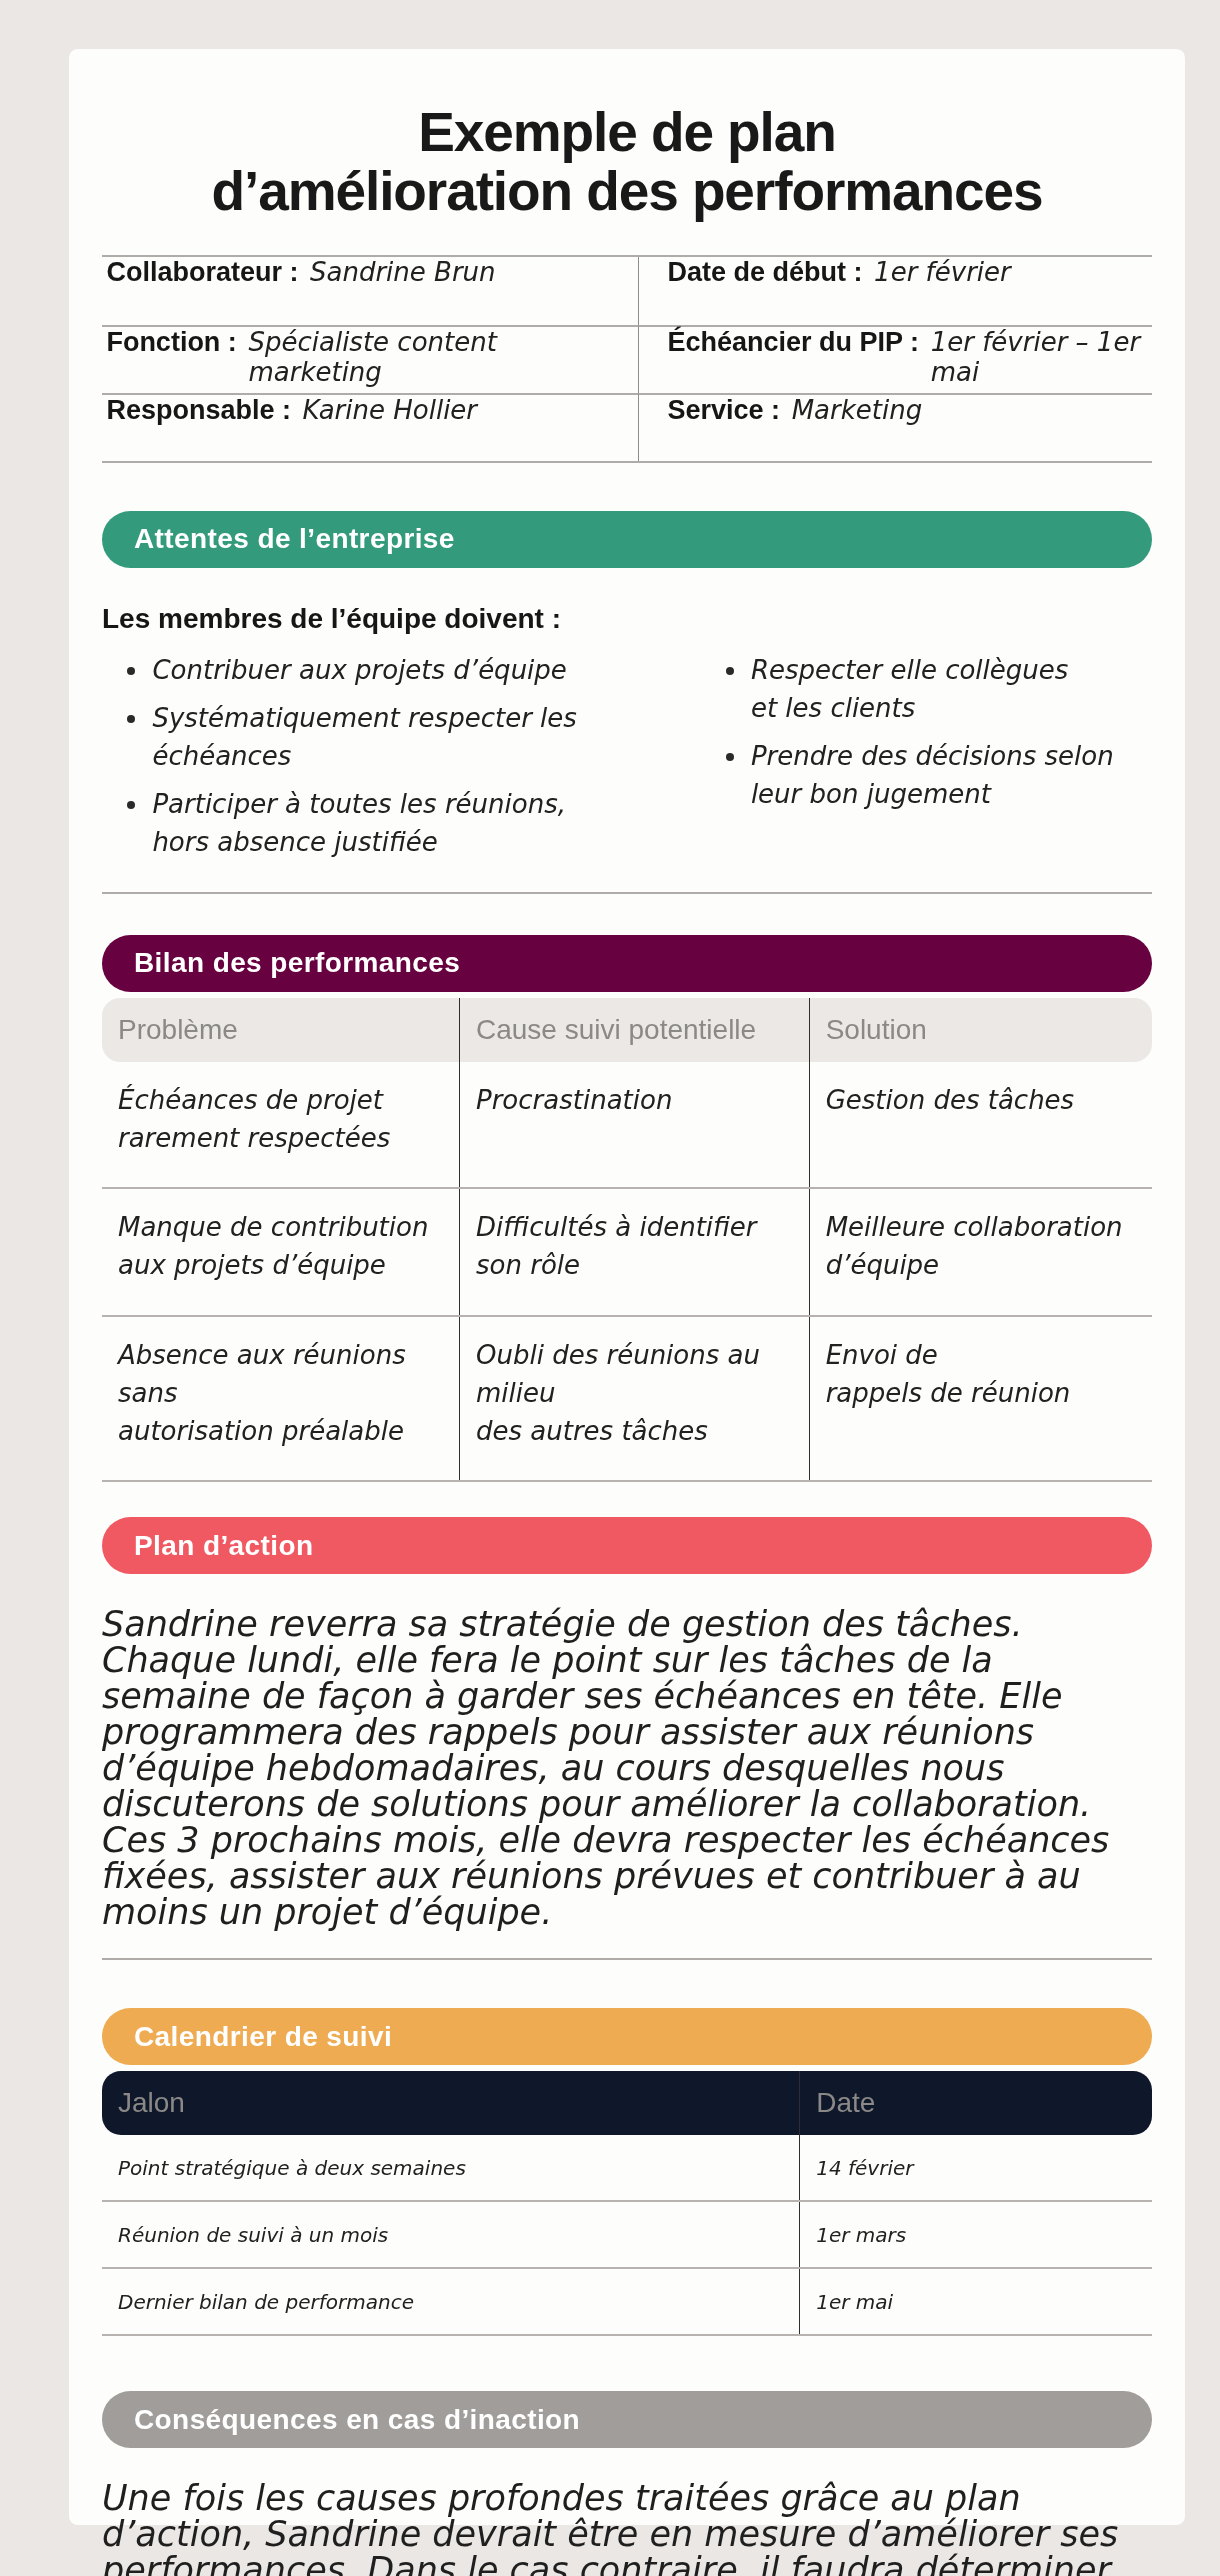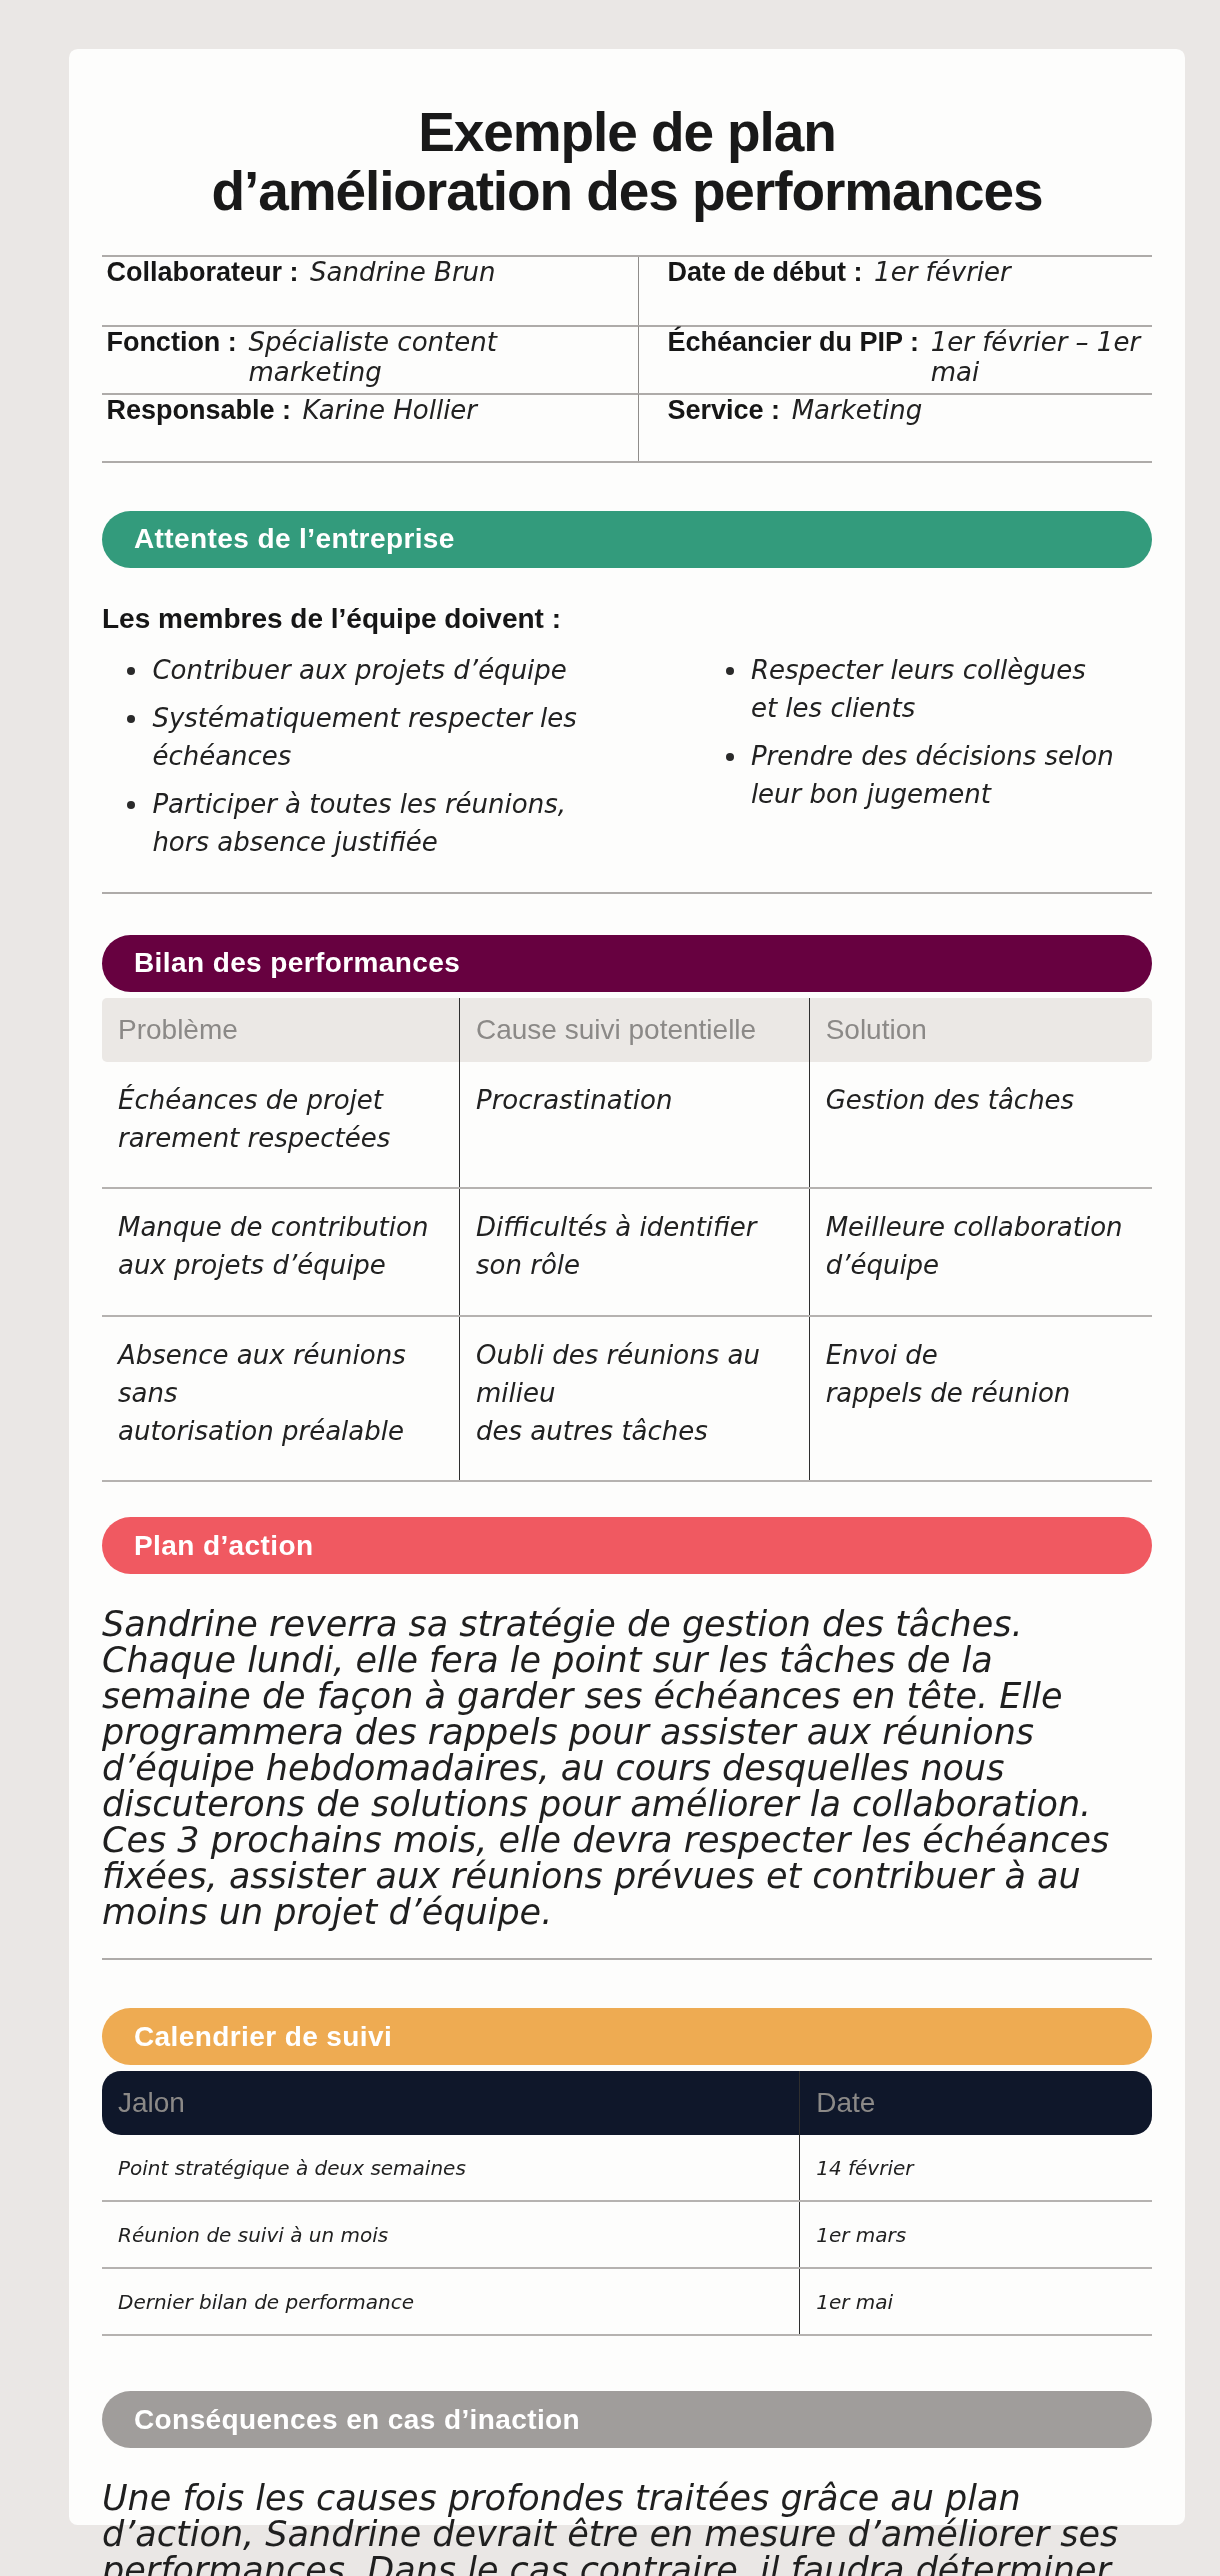--- a/index.html
+++ b/index.html
@@ -30,21 +30,21 @@
   .bullets{margin-top:5.8px;display:grid;grid-template-columns:57% 43%;}
   .bullet{display:flex;gap:17.4px;margin-top:10.2px;padding-left:25px;}
   .bullet .dot{flex:none;width:8px;height:8px;border-radius:50%;background:#2a2a2a;margin-top:16px;}
   .bullet .txt{font-size:26px;line-height:38px;white-space:pre-line;}
 
   .rule{height:2.2px;background:#aeaba9;}
   .rule-attentes{margin-top:30.5px;}
   .rule-plan{margin-top:28px;}
 
   
-  .thead3{margin-top:5.8px;display:grid;grid-template-columns:34% 33.3% 32.7%;background:#ebe8e5;border-radius:5px;}
+  .thead3{margin-top:5.8px;display:grid;grid-template-columns:34% 33.3% 32.7%;background:#ebe8e5;border-radius:18px;}
   .th{height:64px;display:flex;align-items:center;padding-left:16px;color:#8b8987;font-size:28px;box-sizing:border-box;}
   .th+.th{border-left:1.5px solid #2f2f2f;}
   .tbody3{border-bottom:2.9px solid #b5b2b0;}
   .tr3{display:grid;grid-template-columns:34% 33.3% 32.7%;}
   .tr3+.tr3{border-top:2.9px solid #b5b2b0;}
   .td{padding:19px 19px 30.5px 16px;font-size:26px;line-height:38px;white-space:pre-line;box-sizing:border-box;}
   .td+.td{border-left:1.5px solid #2f2f2f;}
 
   .para{margin-top:32px;font-size:35px;line-height:36px;color:#1f1f1f;padding-right:4.4px;}
 
@@ -110,21 +110,21 @@
         </div>
         <div class="bullet">
           <span class="dot"></span>
           <span class="txt hand">Participer à toutes les réunions,
 hors absence justifiée</span>
         </div>
       </div>
       <div>
         <div class="bullet">
           <span class="dot"></span>
-          <span class="txt hand">Respecter leurs collègues
+          <span class="txt hand">Respecter elle collègues
 et les clients</span>
         </div>
         <div class="bullet">
           <span class="dot"></span>
           <span class="txt hand">Prendre des décisions selon
 leur bon jugement</span>
         </div>
       </div>
     </div>
     <div class="rule rule-attentes"></div>

